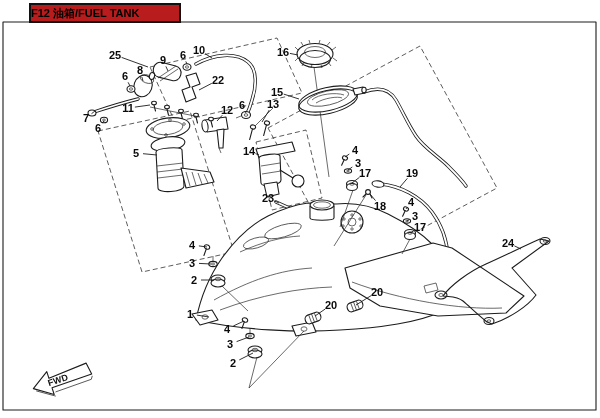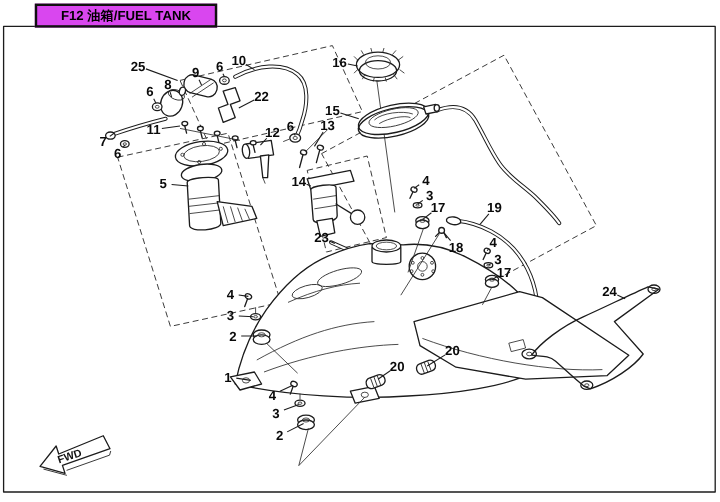--- a/index.html
+++ b/index.html
@@ -1,20 +1,20 @@
 <!DOCTYPE html>
 <html><head>
 <meta charset="utf-8">
 <style>
   html,body{margin:0;padding:0;background:#fff;}
   .page{position:relative;width:600px;height:418px;background:#fff;overflow:hidden;
         font-family:"Liberation Sans","DejaVu Sans",sans-serif;}
   .title-box{position:absolute;left:29px;top:3px;width:148px;height:16px;
-        border:2px solid #111;background:#d946ef;z-index:3;
-        display:flex;align-items:center;justify-content:center;
+        border:2px solid #111;background:#b91c1c;z-index:3;
+        display:flex;align-items:center;justify-content:flex-start;
         font-weight:bold;font-size:11px;color:#000;white-space:nowrap;}
   svg{position:absolute;left:0;top:0;}
   .ln{stroke:#1c1c1c;fill:none;stroke-width:1.1;stroke-linecap:round;stroke-linejoin:round;}
   .fillw{fill:#fff;stroke:#1c1c1c;stroke-width:1.1;stroke-linejoin:round;}
   .thin{stroke:#2a2a2a;fill:none;stroke-width:0.7;}
   .dash{stroke:#333;fill:none;stroke-width:0.8;stroke-dasharray:5 3;}
   .hose-o{stroke:#1c1c1c;fill:none;stroke-width:3.4;stroke-linecap:round;}
   .hose-i{stroke:#fff;fill:none;stroke-width:1.8;stroke-linecap:round;}
   .callout{font-weight:bold;font-size:11px;fill:#0a0a0a;}
 </style>

